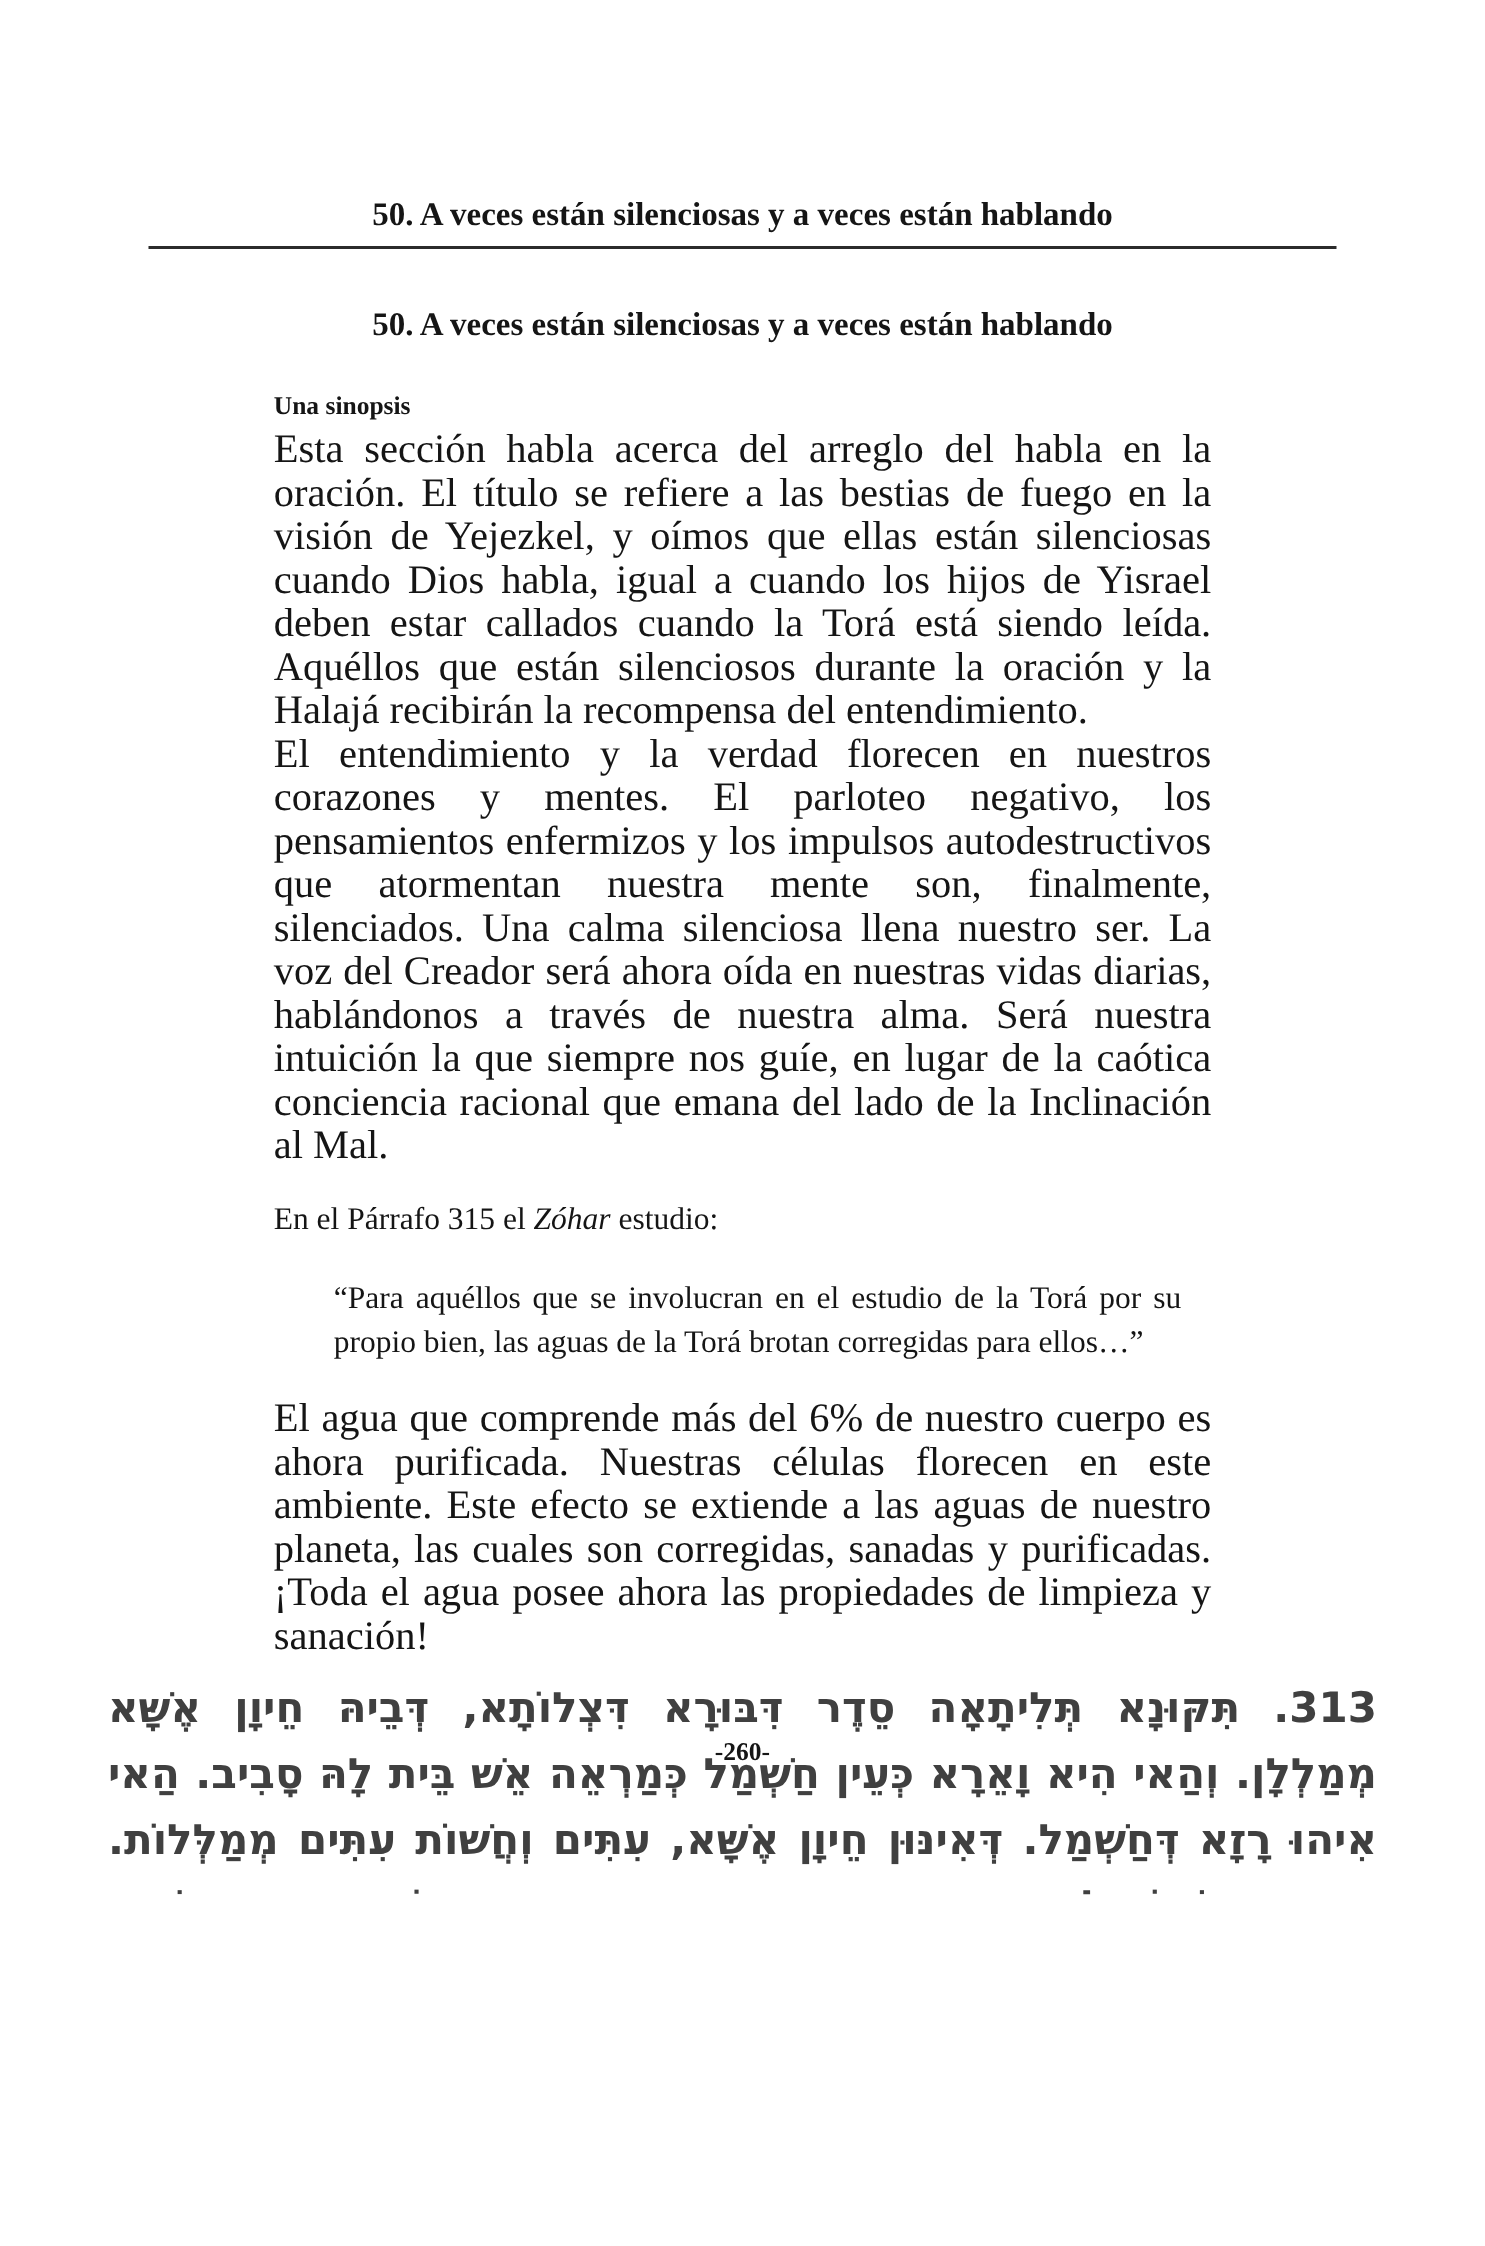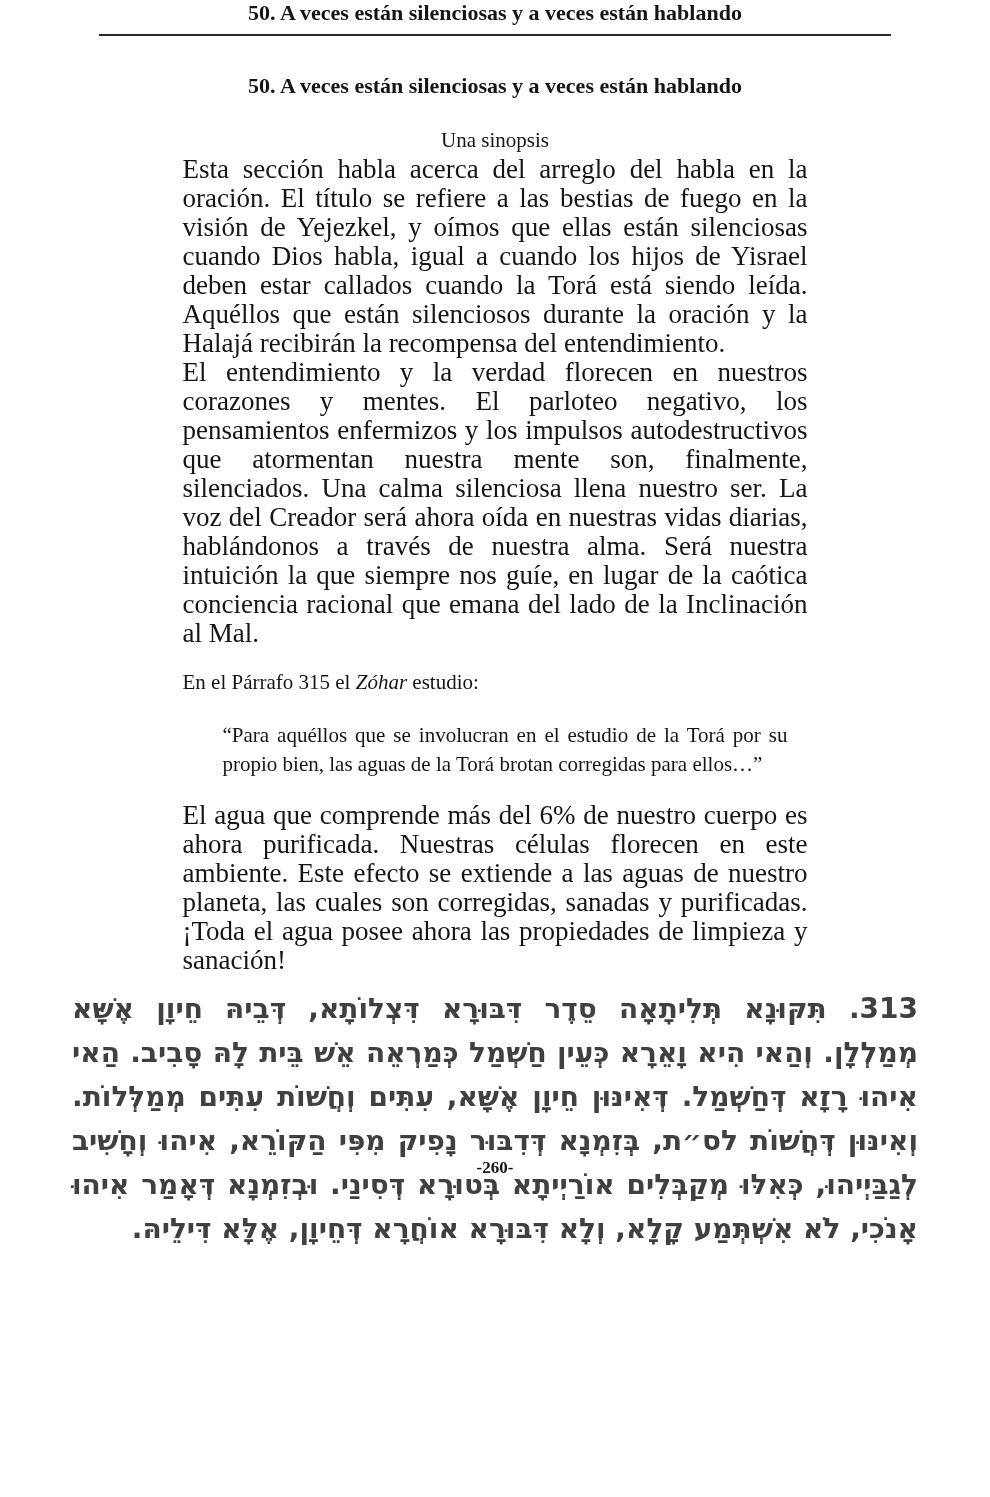--- a/index.html
+++ b/index.html
@@ -9,20 +9,21 @@
   }
   .page {
     position: relative;
     width: 990px;
     height: 1263px;
     margin: 0 auto;
     background: #ffffff;
     color: #151515;
     font-family: "Liberation Serif", serif;
     box-sizing: border-box;
+    padding-top: 130px;
     overflow: hidden;
   }
   .running-header {
     text-align: center;
     font-weight: bold;
     font-size: 22px;
     line-height: 25px;
   }
   .head-rule {
     width: 792px;
@@ -36,23 +37,23 @@
     font-weight: bold;
     font-size: 22px;
     line-height: 25px;
     margin-top: 37px;
   }
   .content {
     width: 625px;
     margin: 0 auto;
   }
   .section-heading {
-    text-align: center;
-    font-weight: normal;
-    font-size: 21px;
+    text-align: left;
+    font-weight: bold;
+    font-size: 17px;
     line-height: 29px;
   }
   .heading-synopsis { margin-top: 28px; }
   .heading-application { margin-top: 20px; }
   .body-para {
     font-size: 27px;
     line-height: 29px;
     text-align: justify;
     margin: 0;
   }

